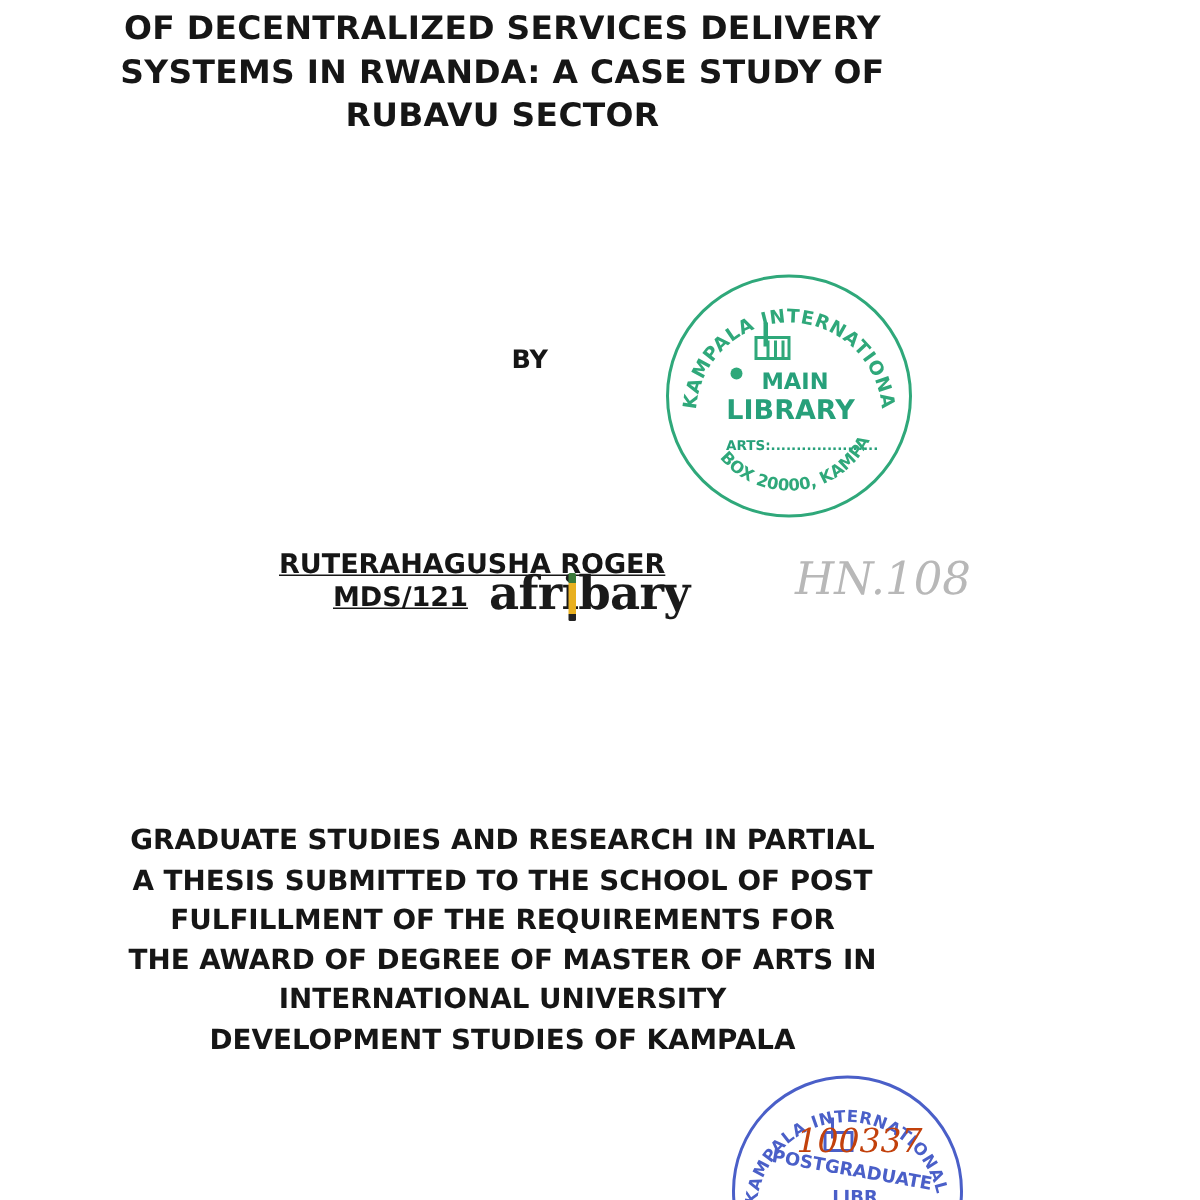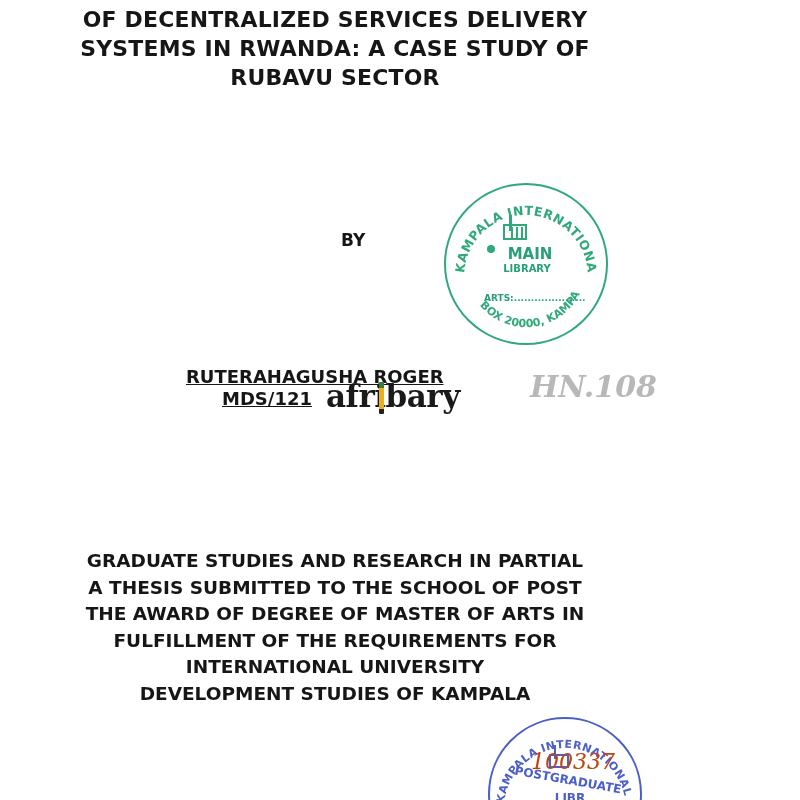--- a/index.html
+++ b/index.html
@@ -18,21 +18,21 @@
       font-size: 31px; color: #1a1a1a; letter-spacing: -0.5px;
     }
     .pencil { position: absolute; left: 379px; top: 382px; width: 5px; height: 32px; background: linear-gradient(#3a7a3a 0 20%, #e8b020 20% 85%, #222 85%); border-radius: 1px; }
     .thesis-block { top: 548px; font-size: 18.5px; line-height: 26.5px; left: 25px; width: 620px; }
     .thesis-block .line { display: block; }
     .stamp { position: absolute; border-radius: 50%; }
     .stamp-main { left: 444px; top: 183px; width: 160px; height: 158px; border: 2px solid #2fa87a; }
     .stamp-text { position: absolute; color: #27a07a; font-weight: bold; text-align: center; }
     .ring-svg { position: absolute; left: 0; top: 0; }
     .handwriting { position: absolute; left: 530px; top: 366px; font-family: "DejaVu Serif", serif; color: #b8b8b8; font-size: 30px; line-height: 42px; font-style: italic; }
-    .handwriting span { display: block; font-weight: bold; }
+    .handwriting span { display: block; }
     .stamp-post { left: 488px; top: 717px; width: 150px; height: 150px; border: 2px solid #4a5fc8; }
   </style>
 </head>
 <body>
 
 <div class="center-block title-block">
   <span class="line">OF DECENTRALIZED SERVICES DELIVERY</span>
   <span class="line">SYSTEMS IN RWANDA: A CASE STUDY OF</span>
   <span class="line">RUBAVU SECTOR</span>
 </div>
@@ -52,41 +52,41 @@
       <textPath href="#ringBot" startOffset="8%">BOX 20000, KAMPALA</textPath>
     </text>
     <rect x="63" y="30" width="3" height="16" fill="#2fa87a"></rect>
     <rect x="58" y="40" width="22" height="14" fill="none" stroke="#2fa87a" stroke-width="2"></rect>
     <line x1="66" y1="42" x2="66" y2="54" stroke="#2fa87a" stroke-width="2"></line>
     <line x1="71" y1="42" x2="71" y2="54" stroke="#2fa87a" stroke-width="2"></line>
     <line x1="76" y1="42" x2="76" y2="54" stroke="#2fa87a" stroke-width="2"></line>
     <circle cx="45" cy="64" r="4" fill="#2fa87a"></circle>
   </svg>
   <div class="stamp-text" style="left:44px; top:60px; width:80px; font-size:15px;">MAIN</div>
-  <div class="stamp-text" style="left:36px; top:78px; width:90px; font-size:10px;">LIBRARY</div>
+  <div class="stamp-text" style="left:36px; top:78px; width:90px; font-size:18px;">LIBRARY</div>
   <div class="stamp-text" style="left:38px; top:108px; width:100px; font-size:9px; text-align:left;">ARTS:.....................</div>
 </div>
 
 <div class="author">
   <span>RUTERAHAGUSHA ROGER</span>
   <span class="l2">MDS/121</span>
 </div>
 
 <div class="watermark">afribary</div>
 <div class="pencil"></div>
 
 <div class="handwriting">
   <span>HN.108</span>
 </div>
 
 <div class="center-block thesis-block">
   <span class="line">GRADUATE STUDIES AND RESEARCH IN PARTIAL</span>
   <span class="line">A THESIS SUBMITTED TO THE SCHOOL OF POST</span>
+  <span class="line">FULFILLMENT OF THE REQUIREMENTS FOR</span>
   <span class="line">THE AWARD OF DEGREE OF MASTER OF ARTS IN</span>
-  <span class="line">FULFILLMENT OF THE REQUIREMENTS FOR</span>
   <span class="line">INTERNATIONAL UNIVERSITY</span>
   <span class="line">DEVELOPMENT STUDIES OF KAMPALA</span>
 </div>
 
 <div class="stamp stamp-post">
   <svg class="ring-svg" width="150" height="150" viewBox="0 0 150 150">
     <defs>
       <path id="ringTop2" d="M 14,90 A 61,61 0 1,1 136,90"></path>
     </defs>
     <text font-family="DejaVu Sans, sans-serif" font-size="11" font-weight="bold" fill="#4a5fc8" letter-spacing="0.5">

